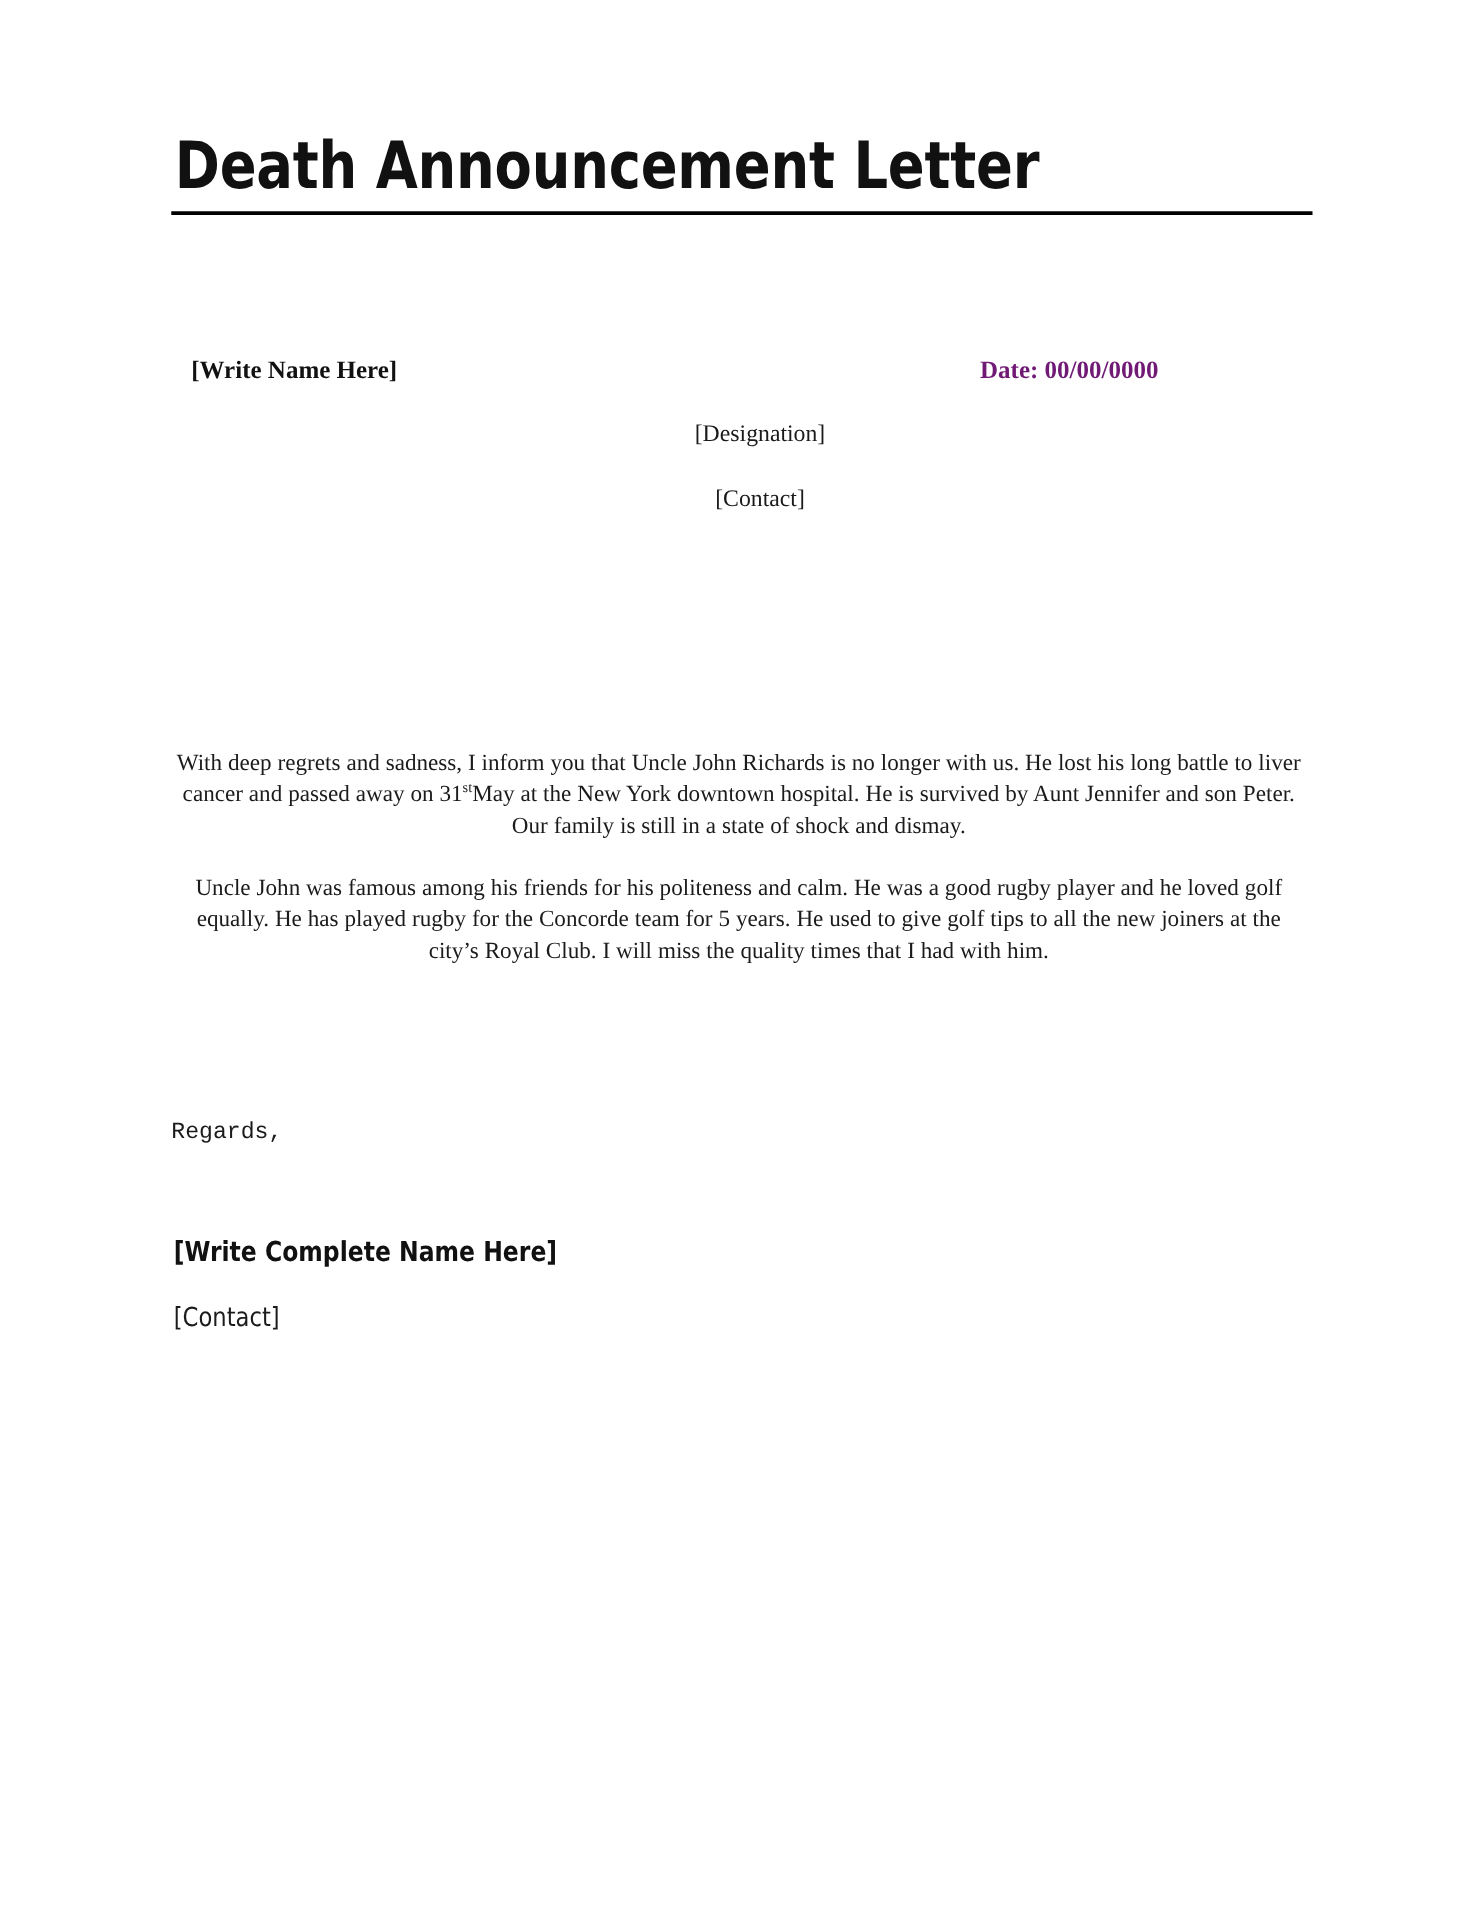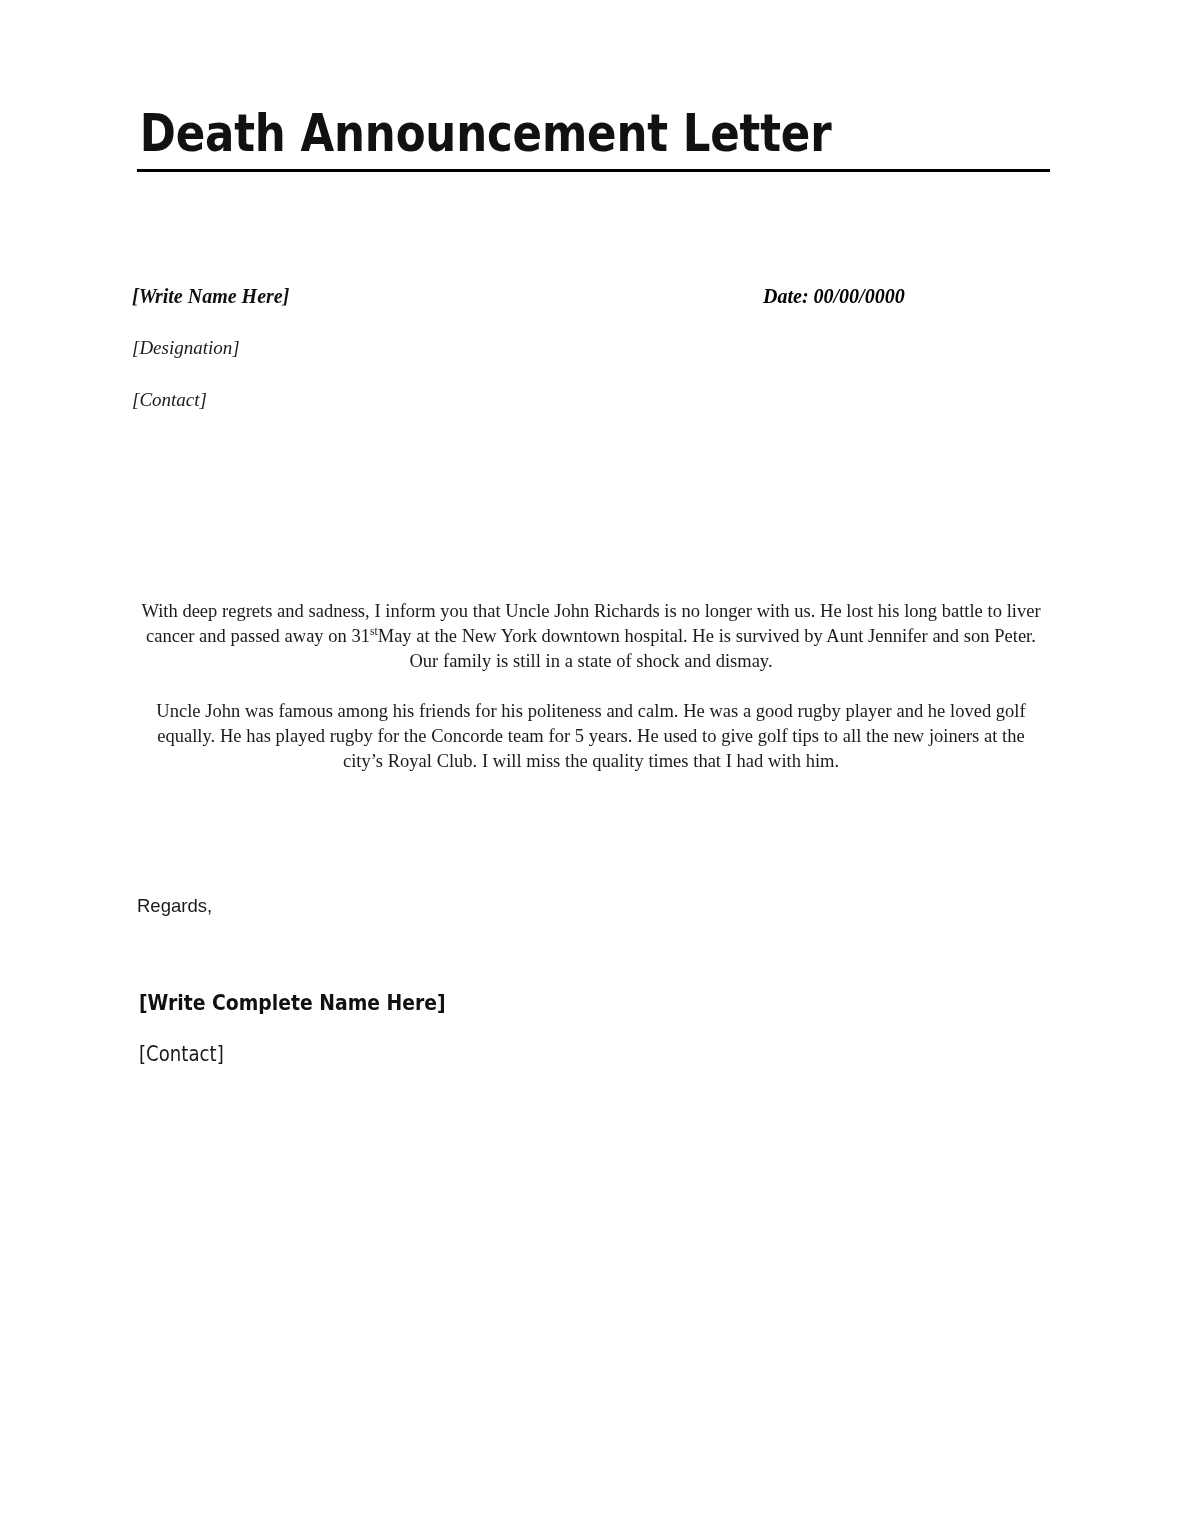--- a/index.html
+++ b/index.html
@@ -50,24 +50,23 @@
   .title-rule {
     margin-top: 6px;
     width: 913px;
     height: 3px;
     background: #000000;
   }
 
   
   .meta-block {
     position: absolute;
-    left: 132px;
+    left: 153px;
     top: 243px;
     width: 910px;
-    font-style: italic;
   }
   .meta-row {
     position: relative;
     height: 52px;
   }
   .meta-name {
     font-family: "Liberation Serif", "DejaVu Serif", serif;
     font-weight: 700;
     font-size: 20px;
     line-height: 24px;
@@ -75,30 +74,31 @@
     display: inline-block;
   }
   .meta-date {
     position: absolute;
     left: 631px;
     top: 0;
     font-family: "Liberation Serif", "DejaVu Serif", serif;
     font-weight: 700;
     font-size: 20px;
     line-height: 24px;
-    color: #000000;
+    color: #701a75;
     white-space: nowrap;
   }
   .meta-line {
     font-family: "Liberation Serif", "DejaVu Serif", serif;
     font-weight: 400;
     font-size: 19px;
     line-height: 24px;
     color: #1b1b1b;
     height: 52px;
+    text-align: center;
   }
 
   
   .salutation {
     position: absolute;
     left: 137px;
     top: 498px;
     font-family: "Liberation Serif", "DejaVu Serif", serif;
     font-weight: 700;
     font-size: 27px;
@@ -128,21 +128,21 @@
     font-size: 0.62em;
     vertical-align: super;
     line-height: 0;
   }
 
   
   .regards {
     position: absolute;
     left: 137px;
     top: 852px;
-    font-family: Liberation Sans, sans-serif;
+    font-family: Liberation Mono, monospace;
     font-weight: 400;
     font-size: 18.5px;
     line-height: 25px;
     color: #1b1b1b;
   }
   .signature-name {
     position: absolute;
     left: 139px;
     top: 949px;
     font-family: "DejaVu Sans Condensed", "Liberation Sans Narrow", "Liberation Sans", sans-serif;

